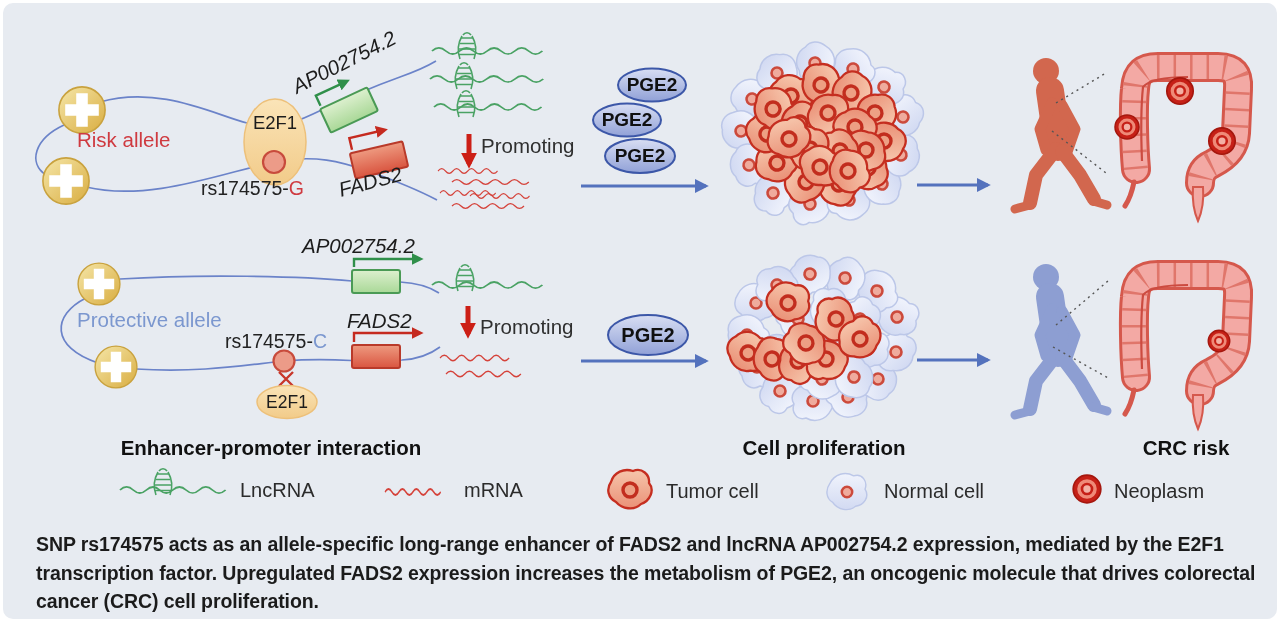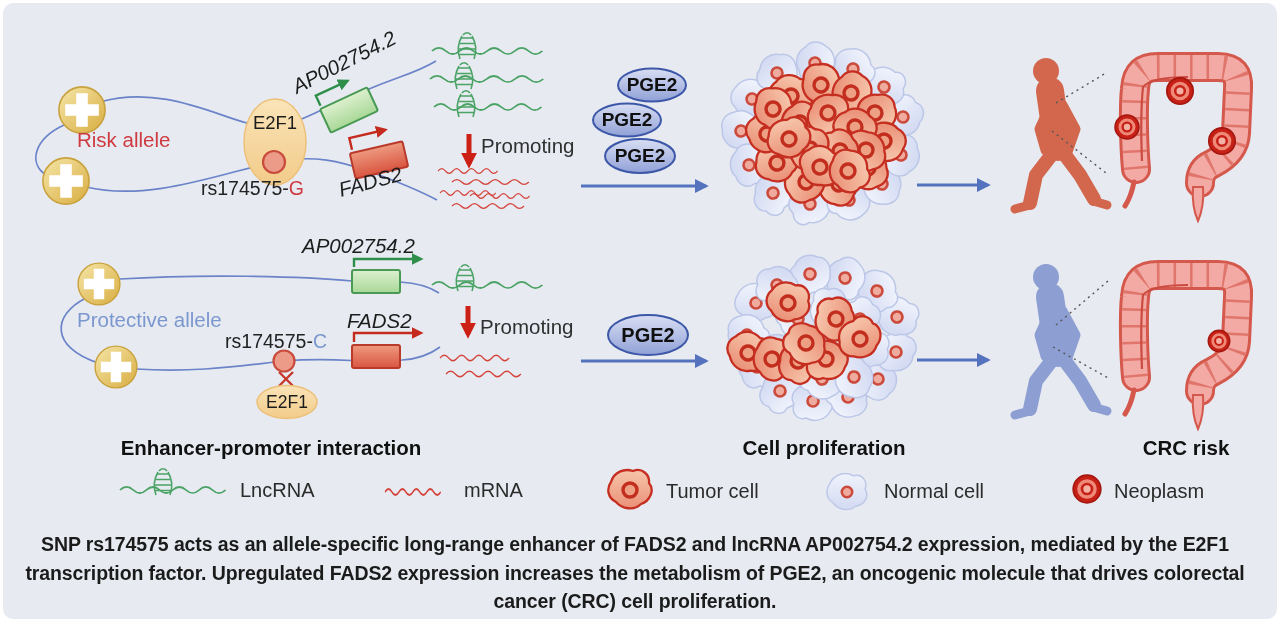--- a/index.html
+++ b/index.html
@@ -1,19 +1,19 @@
 <!DOCTYPE html>
 <html><head>
 <meta charset="utf-8">
 <style>
   html,body{margin:0;padding:0;width:1280px;height:622px;background:#ffffff;overflow:hidden;}
   .figure{position:absolute;left:3px;top:3px;width:1274px;height:616px;background:#e7ebf1;border-radius:10px;font-family:"Liberation Sans",sans-serif;}
   svg{display:block;}
   svg text{font-family:"Liberation Sans",sans-serif;}
-  .caption{position:absolute;left:10px;top:527px;width:1244px;font-size:19.5px;font-weight:bold;color:#1b1b1b;line-height:28.5px;letter-spacing:-0.1px;text-align:center;}
+  .caption{position:absolute;left:33px;top:527px;width:1244px;font-size:19.5px;font-weight:bold;color:#1b1b1b;line-height:28.5px;letter-spacing:-0.1px;}
   .gene-label{font-style:italic;font-size:20.5px;fill:#1c1c1c;font-weight:500;}
   .section-label{font-size:20.5px;font-weight:bold;fill:#111;}
   .legend-label{font-size:20px;fill:#2b2b2b;}
   .pge2-label{font-weight:bold;fill:#101010;}
 </style>
 </head>
 <body>
 
 <div class="figure">
 <svg width="1274" height="522" viewBox="3 0 1274 522">

